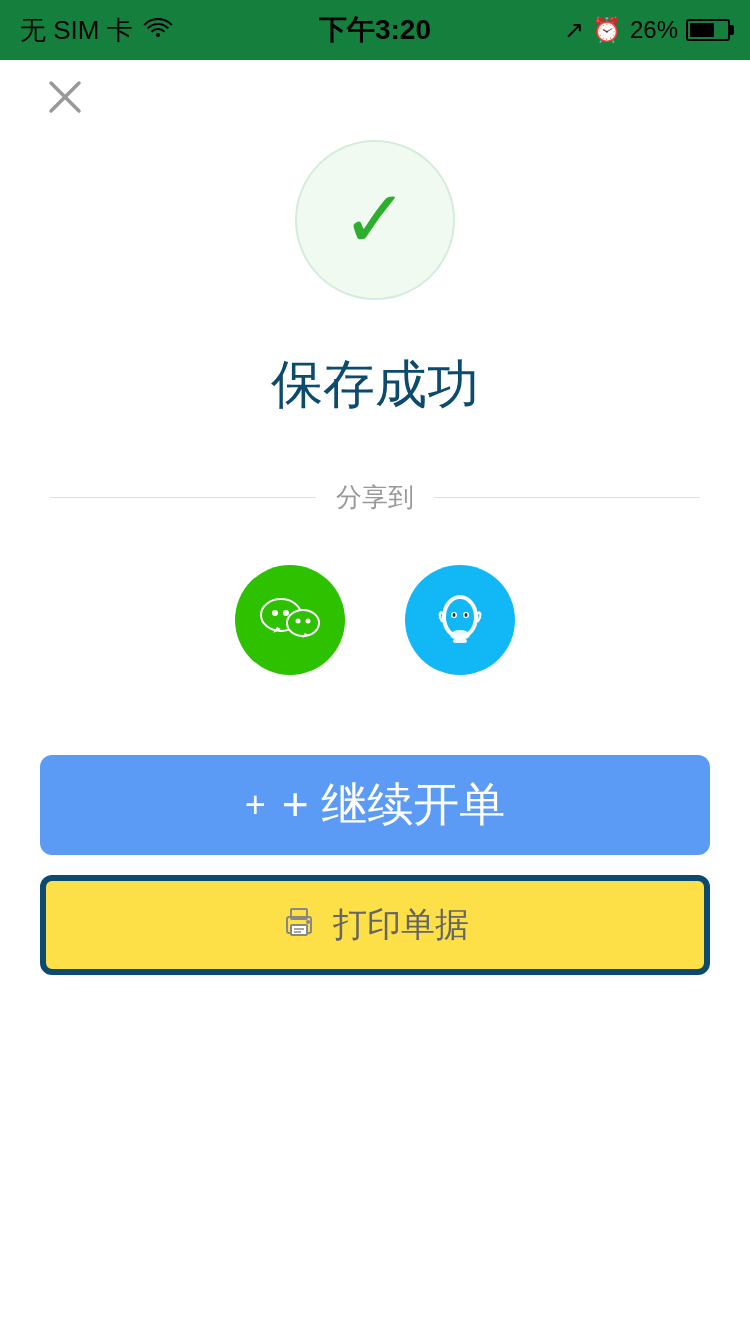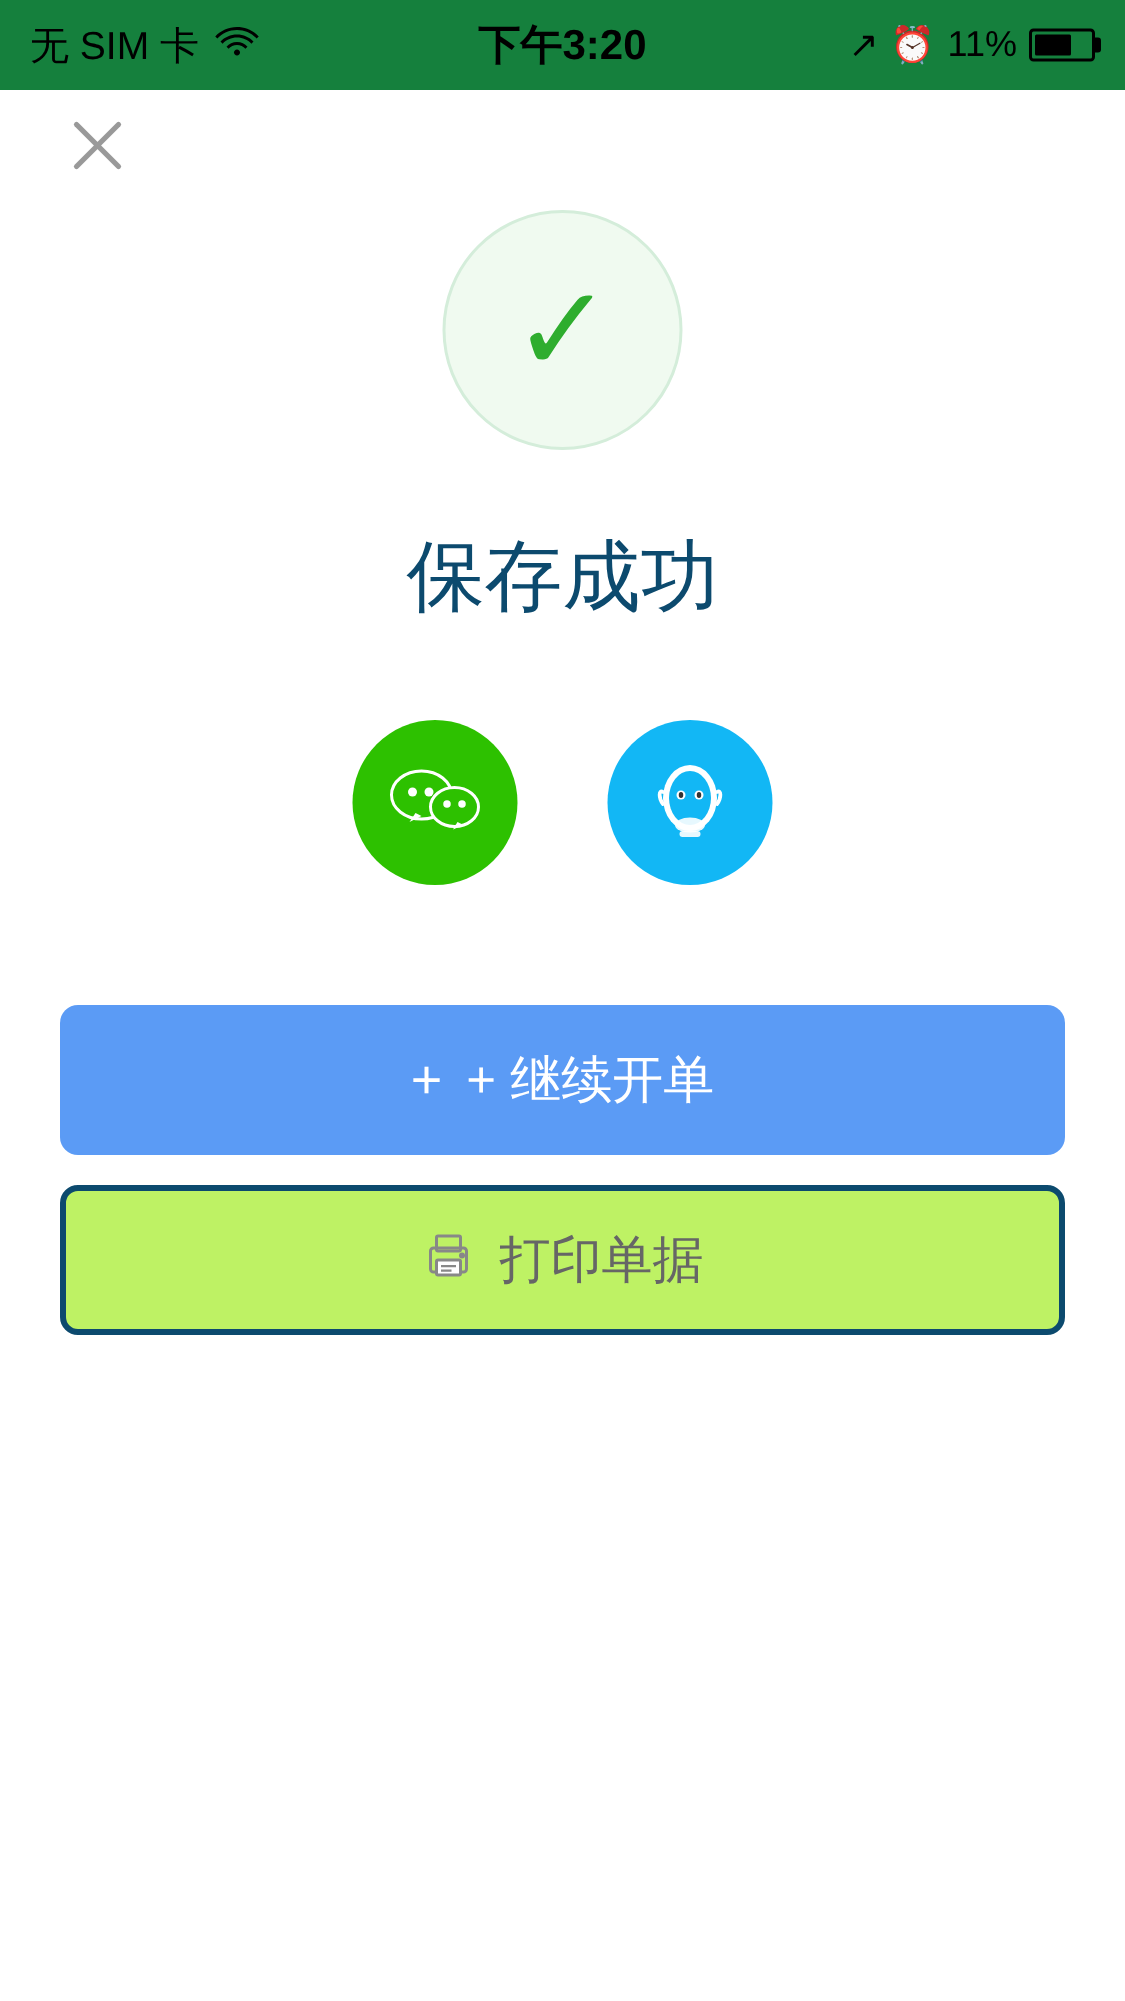--- a/index.html
+++ b/index.html
@@ -204,23 +204,23 @@
       cursor: pointer;
       border: none;
     }
 
     .btn-primary {
       background: #5B9BF5;
       color: #ffffff;
     }
 
     .btn-secondary {
-      background: #bef264;
+      background: #fde047;
       color: #666666;
-      border: 4px solid #0c4a6e;
+      border: 6px solid #0c4a6e;
     }
   </style>
 </head>
 <body>
 
 <div class="status-bar">
   <div class="status-left">
     <span>无 SIM 卡</span>
     <span>
       <svg width="30" height="24" viewBox="0 0 30 24" fill="none">
@@ -230,21 +230,21 @@
         <path d="M15 3C20.7 3 25.9 5.4 29.5 9.3L28.1 10.7C24.9 7.2 20.2 5 15 5C9.8 5 5.1 7.2 1.9 10.7L0.5 9.3C4.1 5.4 9.3 3 15 3Z" fill="black"></path>
       </svg>
     </span>
   </div>
 
   <div class="status-center">下午3:20</div>
 
   <div class="status-right">
     <span>↗</span>
     <span>⏰</span>
-    <span>11%</span>
+    <span>26%</span>
     <div class="battery-icon">
       <div class="battery-fill"></div>
     </div>
   </div>
 </div>
 
 <div class="close-btn">
   <svg width="36" height="36" viewBox="0 0 36 36" fill="none" xmlns="http://www.w3.org/2000/svg">
     <line x1="4" y1="4" x2="32" y2="32" stroke="#999" stroke-width="3.5" stroke-linecap="round"></line>
     <line x1="32" y1="4" x2="4" y2="32" stroke="#999" stroke-width="3.5" stroke-linecap="round"></line>
@@ -252,20 +252,25 @@
 </div>
 
 <div class="main-content">
 
   <div class="success-circle">
     <span class="checkmark">✓</span>
   </div>
 
   <div class="success-title">保存成功</div>
 
+  <div class="share-divider">
+    <div class="divider-line"></div>
+    <span class="divider-text">分享到</span>
+    <div class="divider-line"></div>
+  </div>
 
   <div class="share-icons">
 
     <div class="share-icon-btn wechat-icon">
       <svg width="70" height="70" viewBox="0 0 70 70" fill="none">
         <ellipse cx="26" cy="30" rx="20" ry="16" fill="#2DC100" stroke="white" stroke-width="2"></ellipse>
         <ellipse cx="48" cy="38" rx="16" ry="13" fill="#2DC100" stroke="white" stroke-width="2"></ellipse>
         <circle cx="20" cy="28" r="3" fill="white"></circle>
         <circle cx="31" cy="28" r="3" fill="white"></circle>
         <circle cx="43" cy="36" r="2.5" fill="white"></circle>
@@ -288,21 +293,21 @@
         <ellipse cx="35" cy="50" rx="10" ry="5" fill="white" opacity="0.9"></ellipse>
         <rect x="28" y="54" width="14" height="4" rx="2" fill="white" opacity="0.9"></rect>
       </svg>
     </div>
   </div>
 
   <div class="buttons-section">
 
     <button class="btn btn-primary">
       <span style="font-size:36px; font-weight:300;">+</span>
-      <span style="font-size:34px;">+ 继续开单</span>
+      <span style="font-size:46px;">+ 继续开单</span>
     </button>
 
     <button class="btn btn-secondary">
       <span>
         <svg width="36" height="36" viewBox="0 0 36 36" fill="none">
           <rect x="6" y="14" width="24" height="16" rx="2" stroke="#888" stroke-width="2"></rect>
           <rect x="10" y="6" width="16" height="10" rx="1" stroke="#888" stroke-width="2"></rect>
           <rect x="10" y="22" width="16" height="10" rx="1" fill="white" stroke="#888" stroke-width="2"></rect>
           <line x1="13" y1="26" x2="23" y2="26" stroke="#888" stroke-width="1.5"></line>
           <line x1="13" y1="29" x2="20" y2="29" stroke="#888" stroke-width="1.5"></line>

